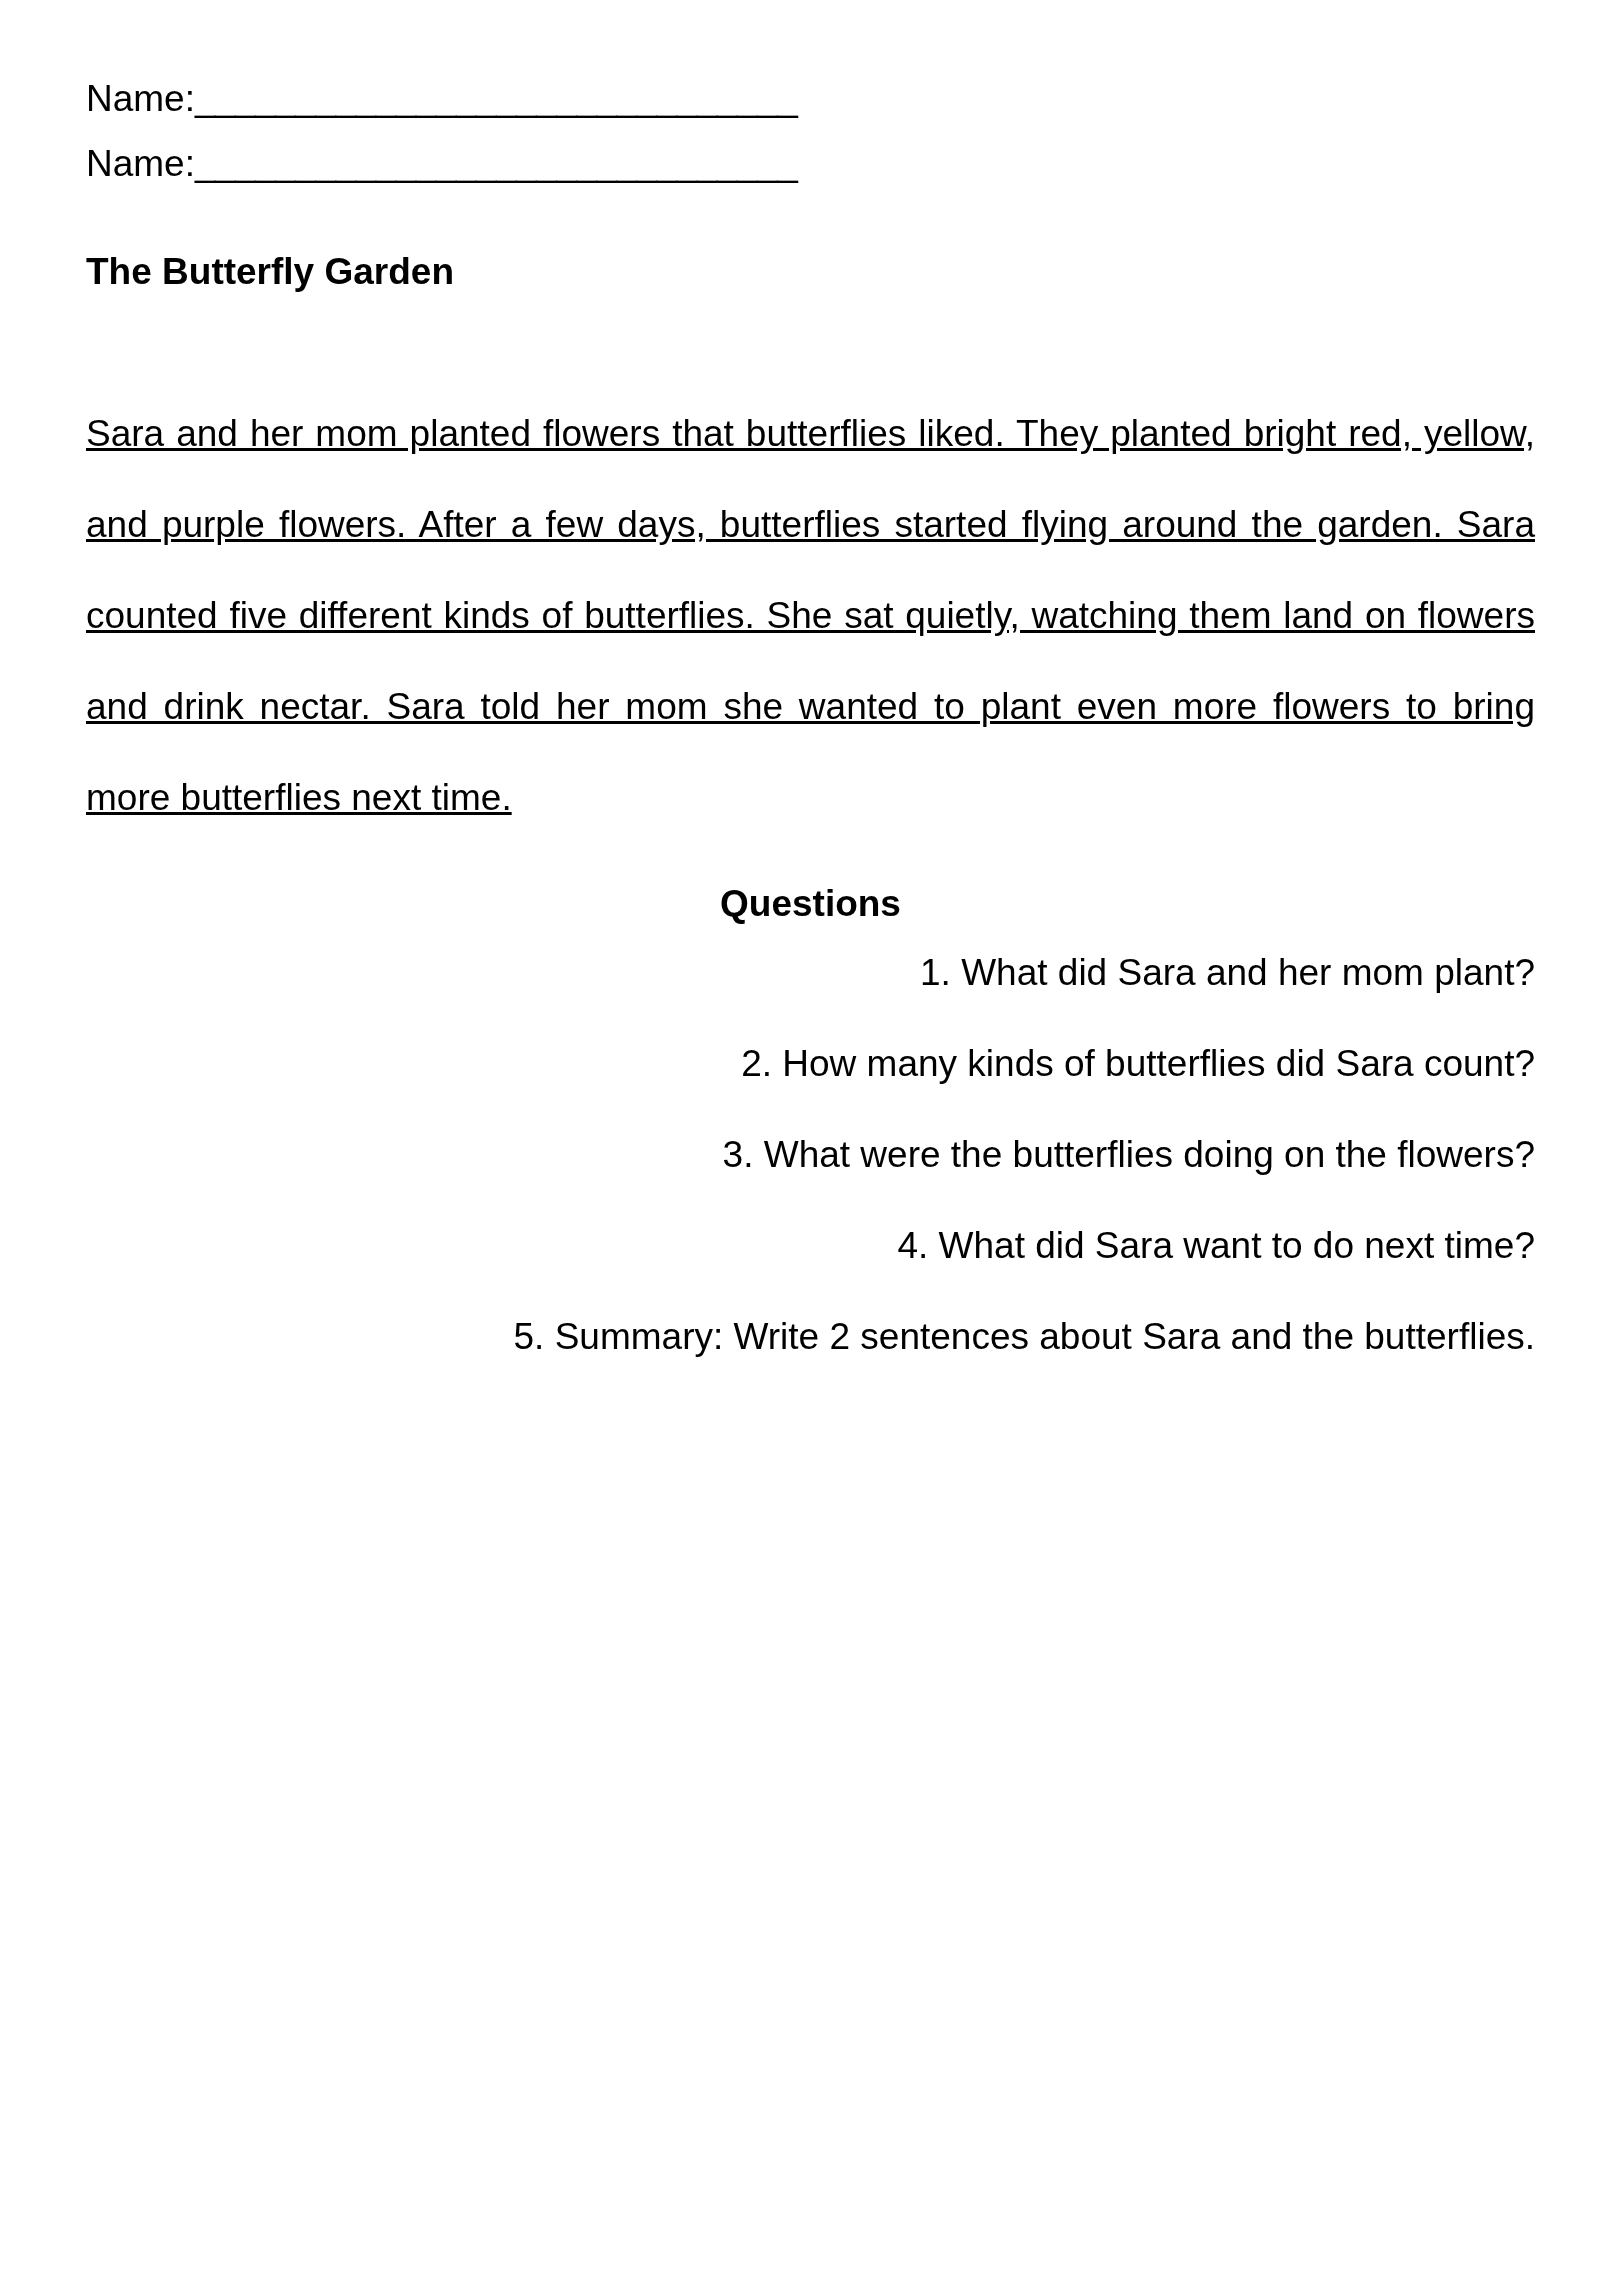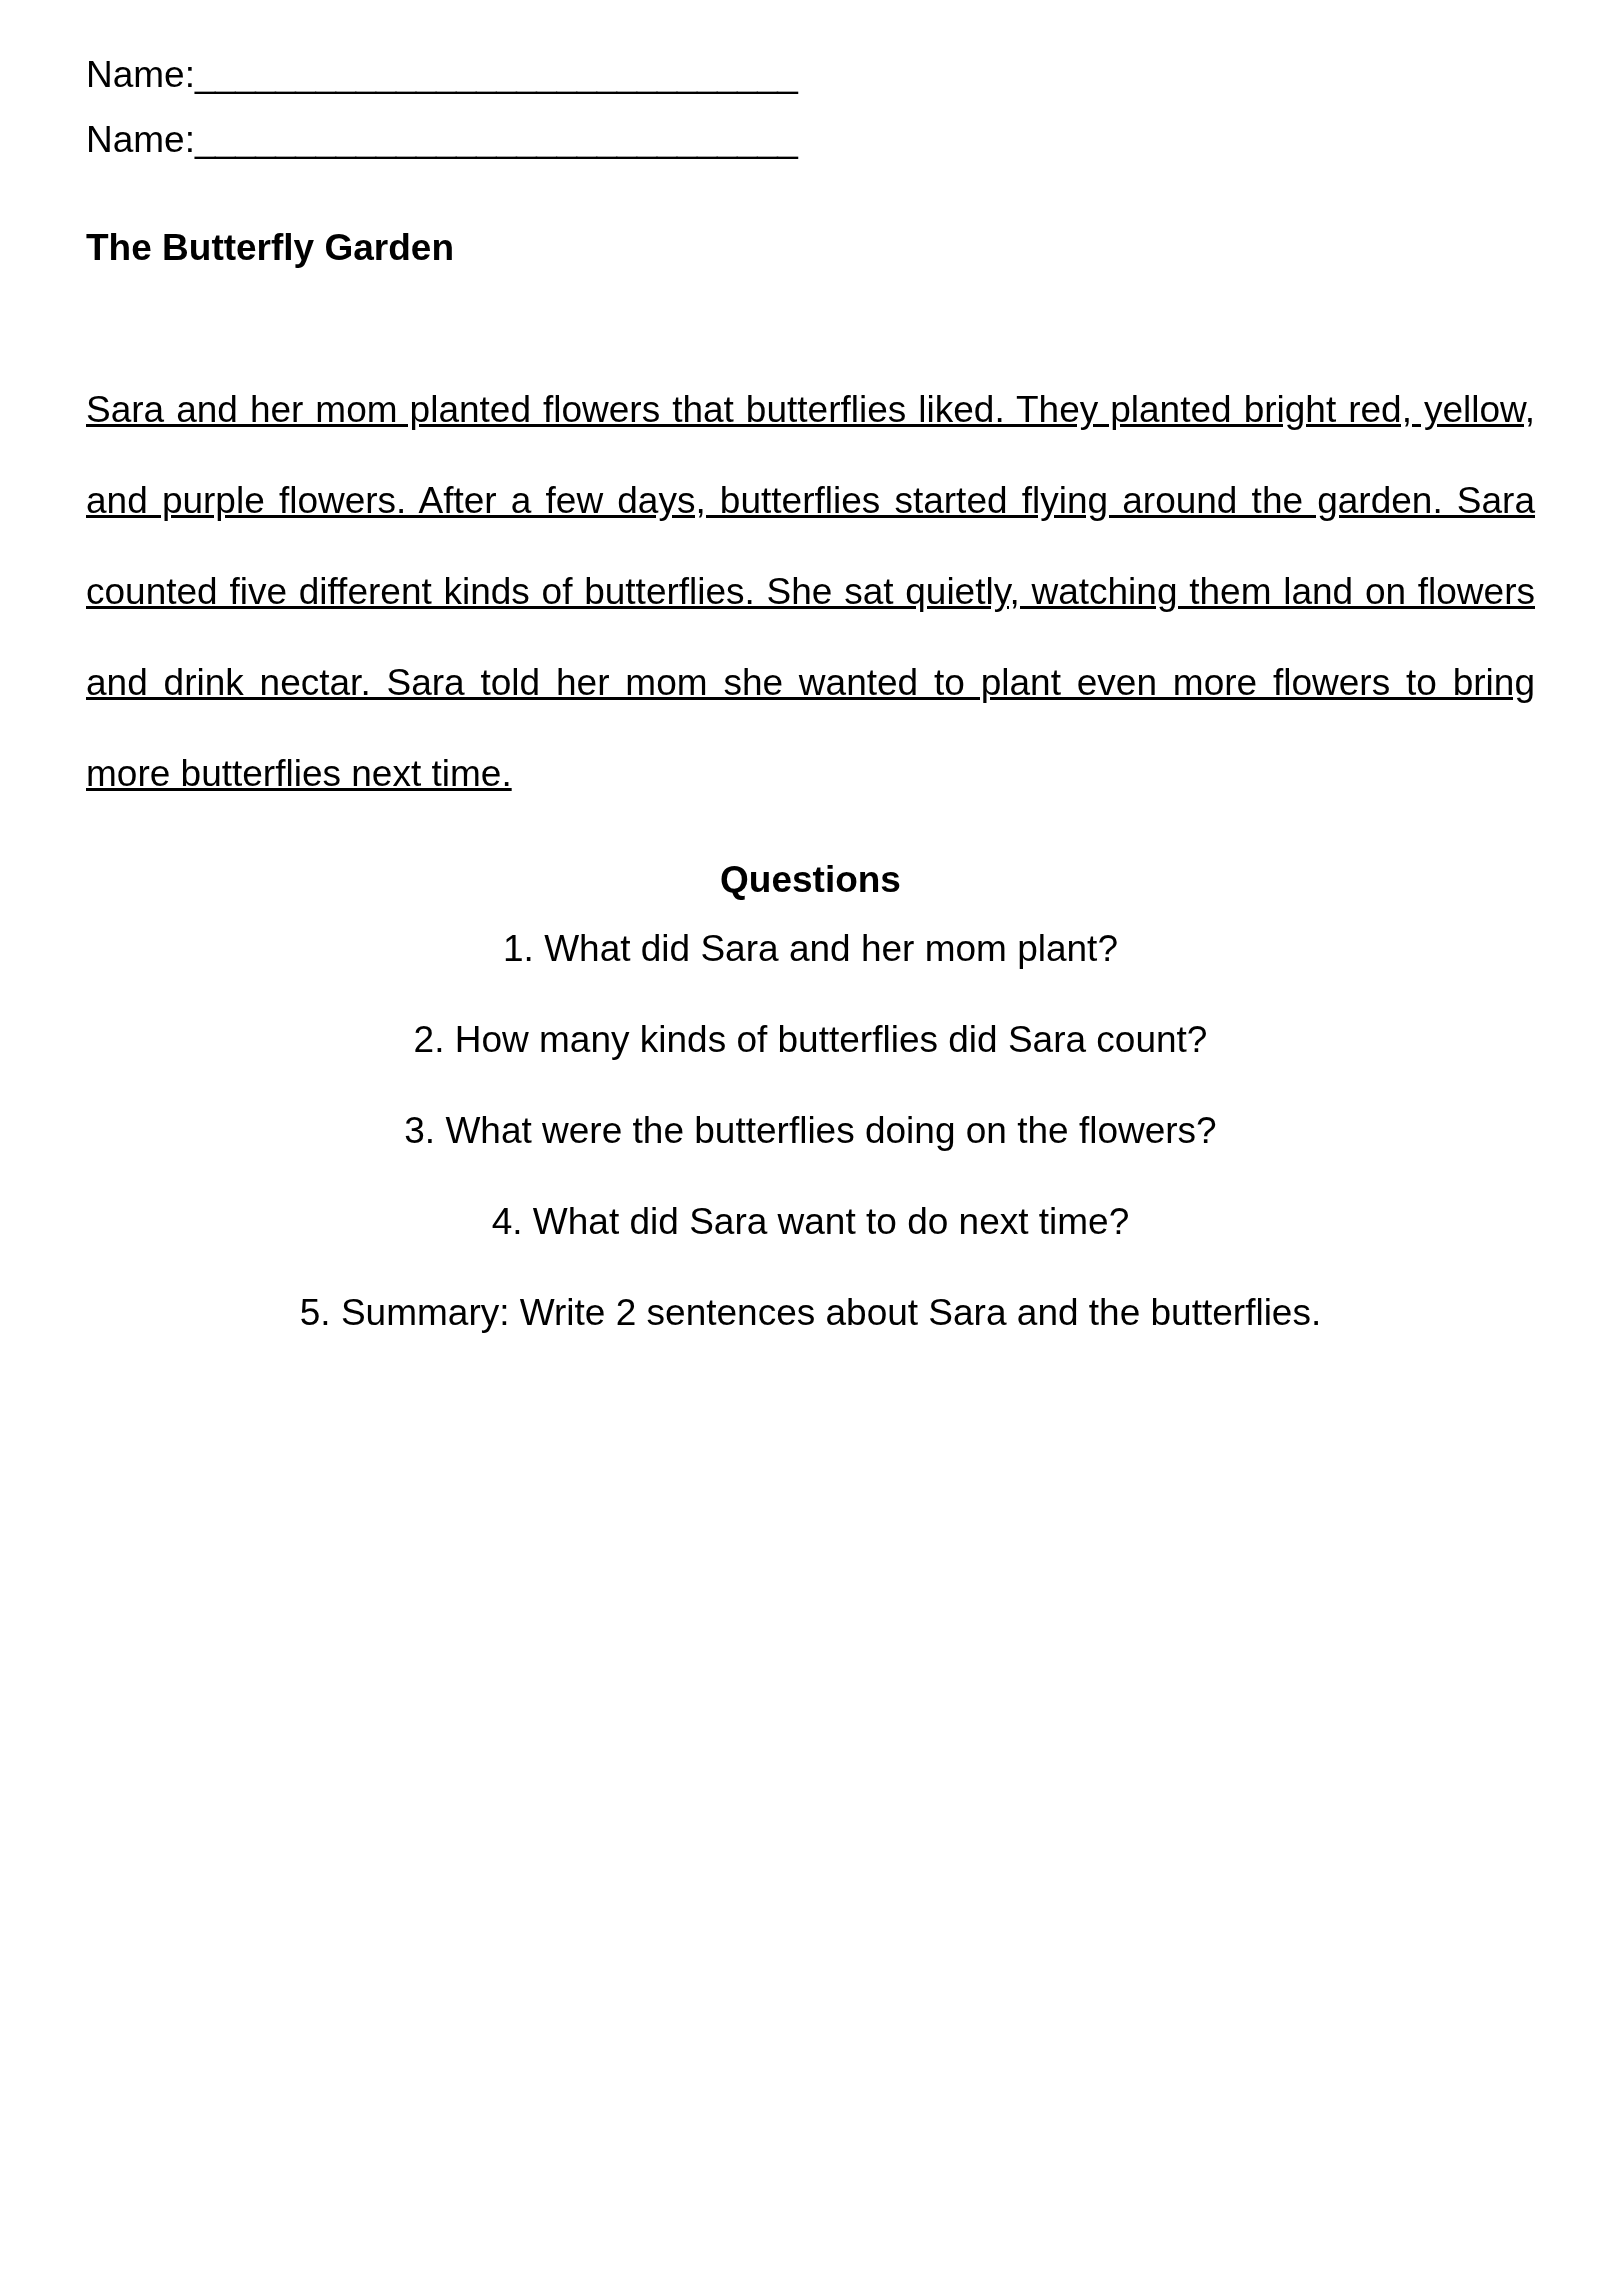--- a/index.html
+++ b/index.html
@@ -23,21 +23,21 @@
 
   .content {
     position: absolute;
     left: 86px;
     top: 0;
     width: 1449px;
   }
 
   
   .field-block {
-    padding-top: 42px;
+    padding-top: 66px;
   }
 
   .field-row {
     font-size: 37px;
     line-height: 65px;
     white-space: nowrap;
     letter-spacing: 0;
   }
 
   .field-label {
@@ -79,21 +79,21 @@
 
   .questions-list {
     margin: 0;
     padding: 0;
     list-style: none;
   }
 
   .question-item {
     font-size: 37px;
     line-height: 91px;
-    text-align: center;
+    text-align: right;
     white-space: nowrap;
   }
 </style>
 </head>
 <body>
 
 <div class="page">
   <div class="content">
 
     <div class="field-block">

